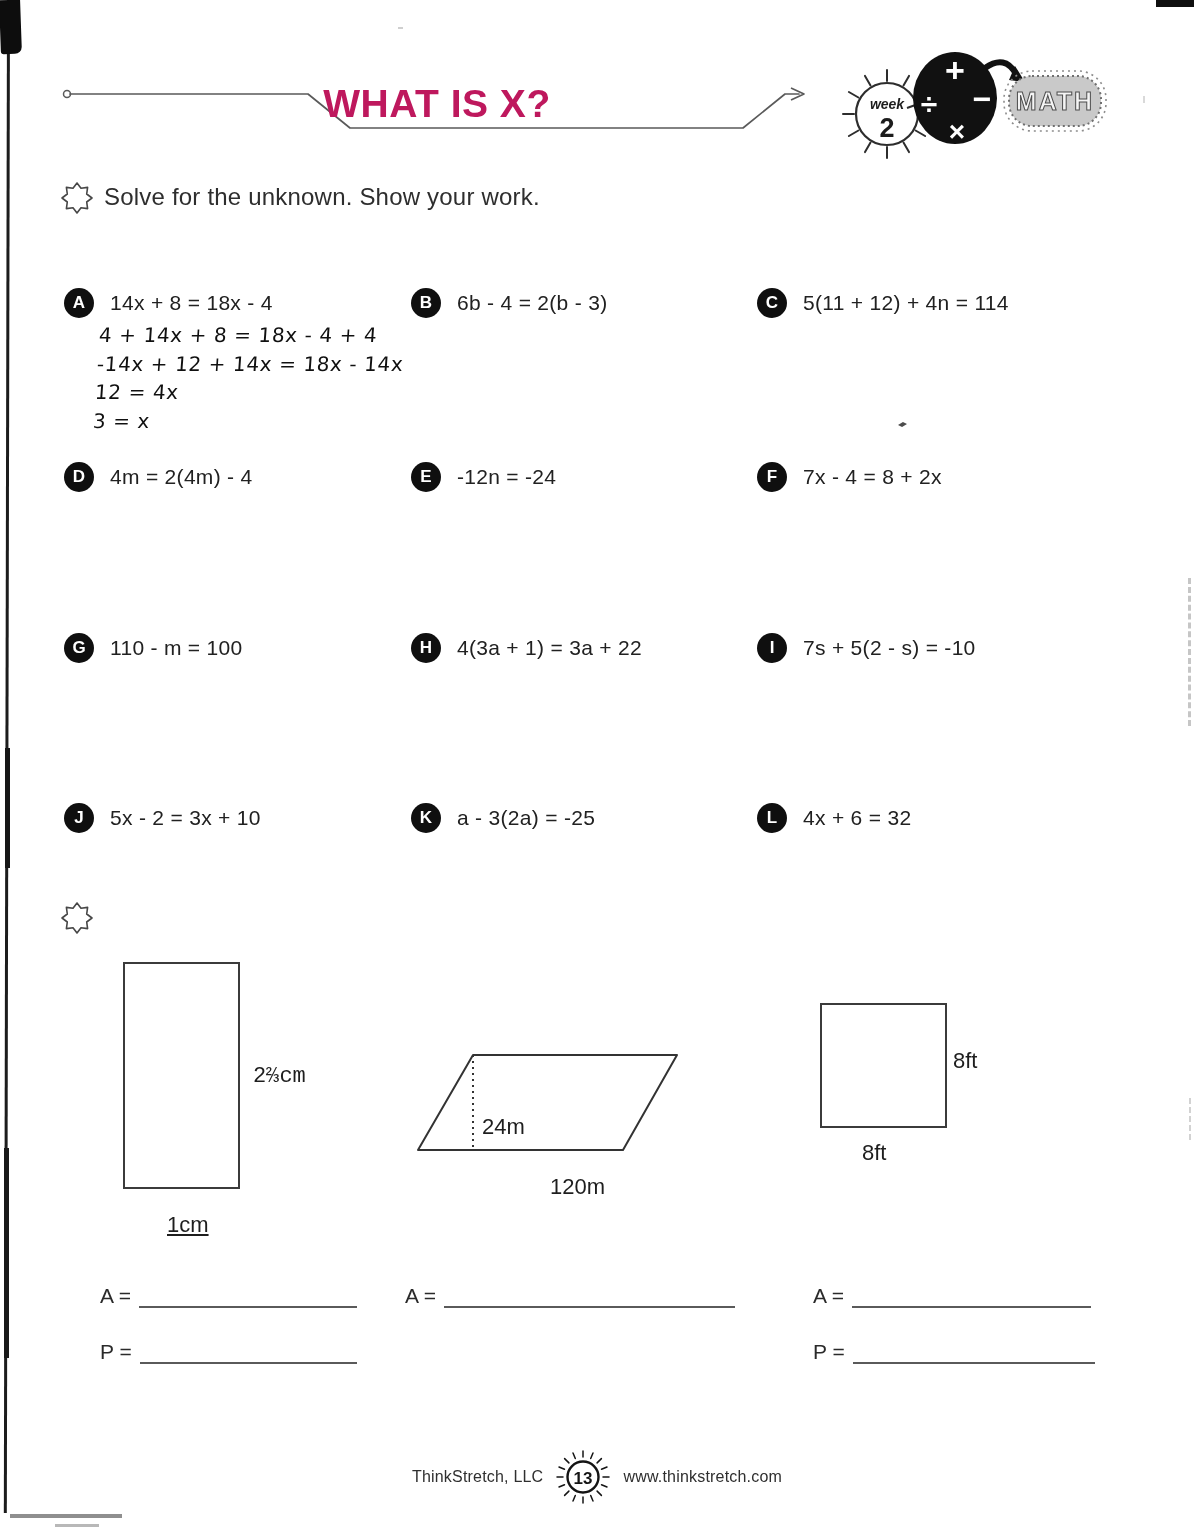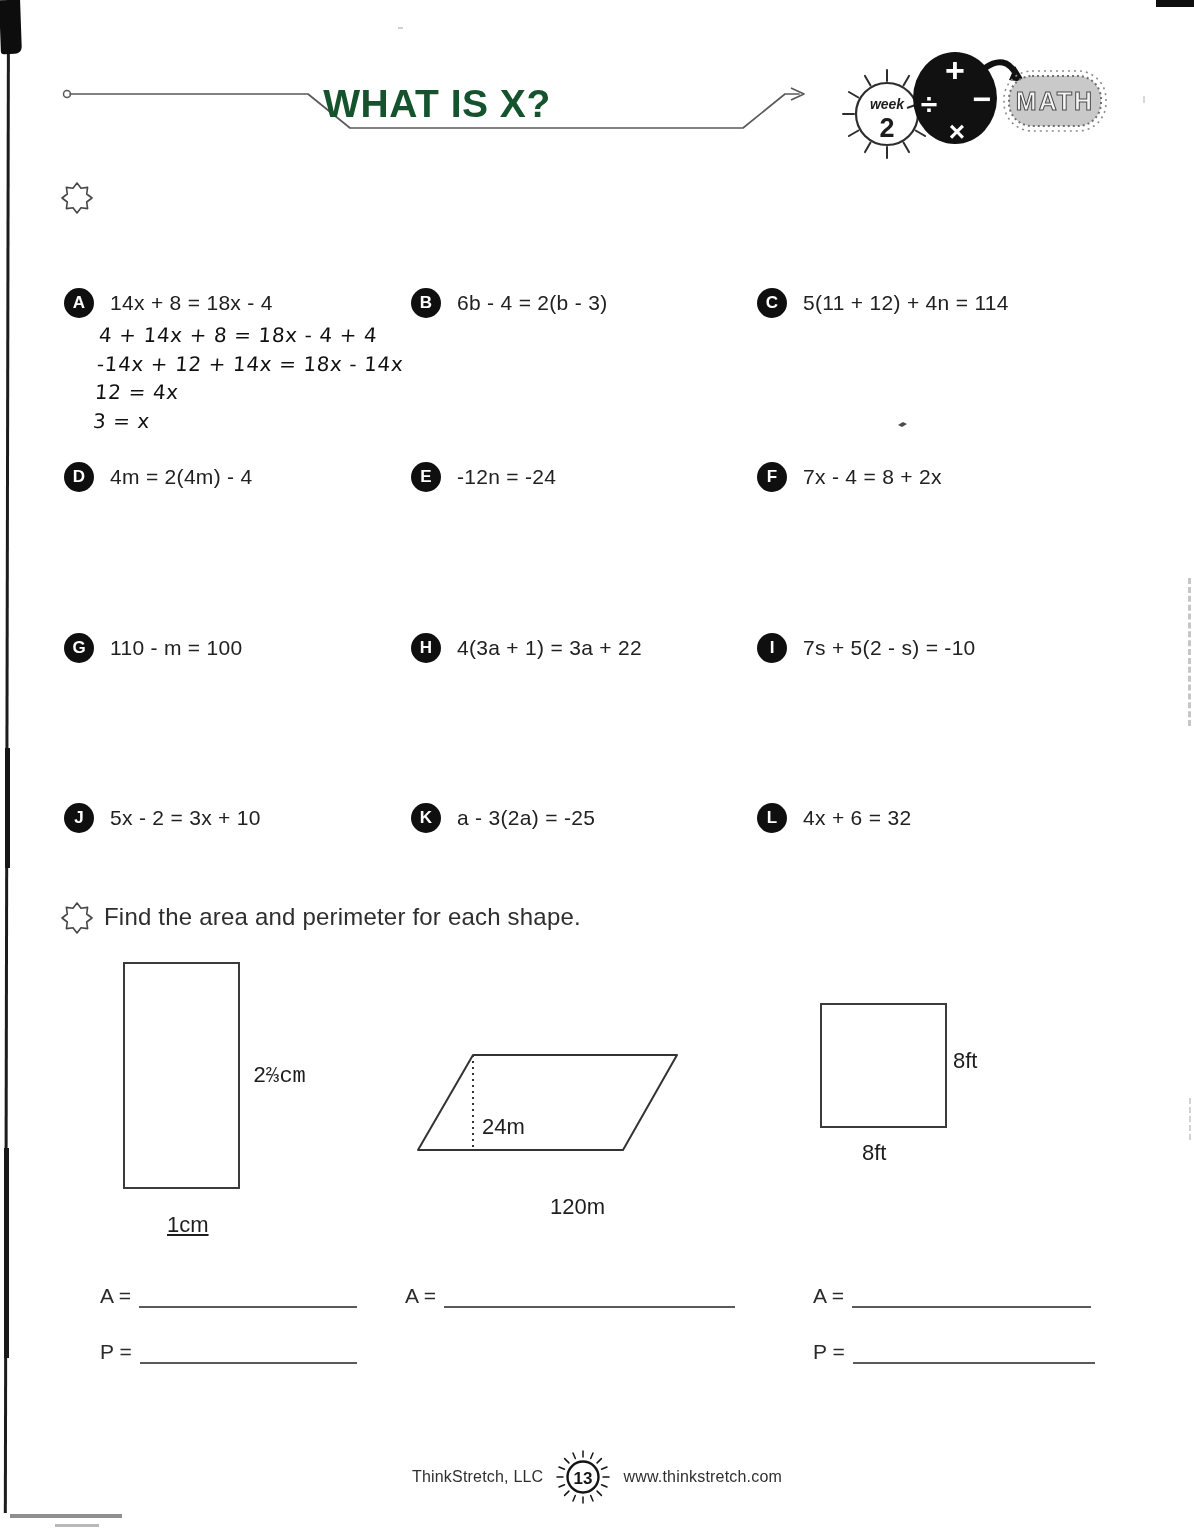--- a/index.html
+++ b/index.html
@@ -20,21 +20,21 @@
   .rdash{left:1188px;top:578px;height:148px;width:0;border-left:3px dashed #c6c6c6;}
   .rdash2{left:1189px;top:1098px;height:42px;width:0;border-left:2px dashed #d2d2d2;}
   .bsmudge{left:10px;top:1514px;width:112px;height:4px;background:#8f8f8f;}
   .bsmudge2{left:55px;top:1524px;width:44px;height:3px;background:#b8b8b8;}
   .c-mark{left:898px;top:422px;width:9px;height:5px;background:#4c4c4c;
     clip-path:polygon(0 60%,55% 0,100% 40%,45% 100%);}
   .speck1{left:398px;top:27px;width:5px;height:2px;background:#cfcfcf;}
   .speck2{left:1143px;top:96px;width:2px;height:7px;background:#d9d9d9;}
   
   .page-title{left:272px;top:82px;width:330px;text-align:center;
-    font-size:39px;font-weight:800;letter-spacing:.5px;color:#14532d;}
+    font-size:39px;font-weight:800;letter-spacing:.5px;color:#be185d;}
   .instruction{font-size:24px;color:#2e2e2e;letter-spacing:.2px;}
   
   .problem{display:flex;align-items:center;gap:16px;}
   .pbadge{width:30px;height:30px;border-radius:50%;background:#0f0f0f;color:#fff;
     font-weight:bold;font-size:17px;display:flex;align-items:center;
     justify-content:center;flex:0 0 30px;}
   .eq{font-size:21px;color:#212121;letter-spacing:.3px;white-space:nowrap;}
   .hand{font-family:"DejaVu Sans",sans-serif;font-size:20px;color:#101010;
     transform:skewX(-4deg);transform-origin:left top;line-height:28.5px;
     letter-spacing:.6px;white-space:nowrap;}
@@ -106,20 +106,21 @@
     <path d="M80,20 Q100,6 111,26" fill="none" stroke="#111" stroke-width="6"></path>
     <polygon points="104,32 120,34 110,18" fill="#111"></polygon>
     <rect x="99" y="23" width="102" height="60" rx="28" fill="none" stroke="#8d8d8d" stroke-width="1.6" stroke-dasharray="2 4"></rect>
     <rect x="104" y="28" width="92" height="50" rx="23" fill="#c9c9c9" stroke="#6f6f6f" stroke-width="2" stroke-dasharray="2 3"></rect>
     <text x="150" y="62" text-anchor="middle" font-size="25" font-weight="800" fill="#f5f5f5" stroke="#4d4d4d" stroke-width="1" letter-spacing="2">MATH</text>
   </svg>
 
   <svg class="abs" style="left:58px;top:179px;" width="38" height="38">
     <polygon points="16,1 20,6.3 26.6,5.4 25.7,12 31,16 25.7,20 26.6,26.6 20,25.7 16,31 12,25.7 5.4,26.6 6.3,20 1,16 6.3,12 5.4,5.4 12,6.3" fill="none" stroke="#474747" stroke-width="1.6" stroke-linejoin="round" transform="translate(3,3)"></polygon>
   </svg>
+  <div class="abs instruction" style="left:104px;top:183px;">Solve for the unknown. Show your work.</div>
 
   <div class="abs problem" style="left:64px;top:288px;">
     <span class="pbadge">A</span>
     <span class="eq">14x + 8 = 18x - 4</span>
   </div>
   <div class="abs hand" style="left:100px;top:321px;">
     <div>4 + 14x + 8 = 18x - 4 + 4</div>
     <div>-14x + 12 + 14x = 18x - 14x</div>
     <div>12 = 4x</div>
     <div>3 = x</div>
@@ -169,32 +170,31 @@
     <span class="eq">a - 3(2a) = -25</span>
   </div>
   <div class="abs problem" style="left:757px;top:803px;">
     <span class="pbadge">L</span>
     <span class="eq">4x + 6 = 32</span>
   </div>
 
   <svg class="abs" style="left:58px;top:899px;" width="38" height="38">
     <polygon points="16,1 20,6.3 26.6,5.4 25.7,12 31,16 25.7,20 26.6,26.6 20,25.7 16,31 12,25.7 5.4,26.6 6.3,20 1,16 6.3,12 5.4,5.4 12,6.3" fill="none" stroke="#474747" stroke-width="1.6" stroke-linejoin="round" transform="translate(3,3)"></polygon>
   </svg>
-  <div class="abs instruction" style="left:104px;top:903px;">Find the area and perimeter for each shape.</div>
 
   <div class="abs shape-rect" style="left:123px;top:962px;width:113px;height:223px;"></div>
   <div class="abs dim-label" style="left:253px;top:1064px;font-family:Liberation Mono, monospace;">2⅔cm</div>
   <div class="abs dim-label" style="left:167px;top:1212px;text-decoration:underline;">1cm</div>
 
   <svg class="abs" style="left:405px;top:1042px;" width="290" height="120">
     <polygon points="13,108 68,13 272,13 218,108" fill="none" stroke="#333" stroke-width="2" stroke-linejoin="round"></polygon>
     <line x1="68" y1="13" x2="68" y2="108" stroke="#333" stroke-width="2" stroke-dasharray="2 4"></line>
   </svg>
   <div class="abs dim-label" style="left:482px;top:1114px;">24m</div>
-  <div class="abs dim-label" style="left:550px;top:1174px;margin-top:20px;">120m</div>
+  <div class="abs dim-label" style="left:550px;top:1174px;">120m</div>
 
   <div class="abs shape-rect" style="left:820px;top:1003px;width:123px;height:121px;"></div>
   <div class="abs dim-label" style="left:953px;top:1048px;">8ft</div>
   <div class="abs dim-label" style="left:862px;top:1140px;">8ft</div>
 
   <div class="abs ansrow" style="left:100px;top:1284px;width:257px;">
     <span>A =</span>
     <span class="blank"></span>
   </div>
   <div class="abs ansrow" style="left:405px;top:1284px;width:330px;">

